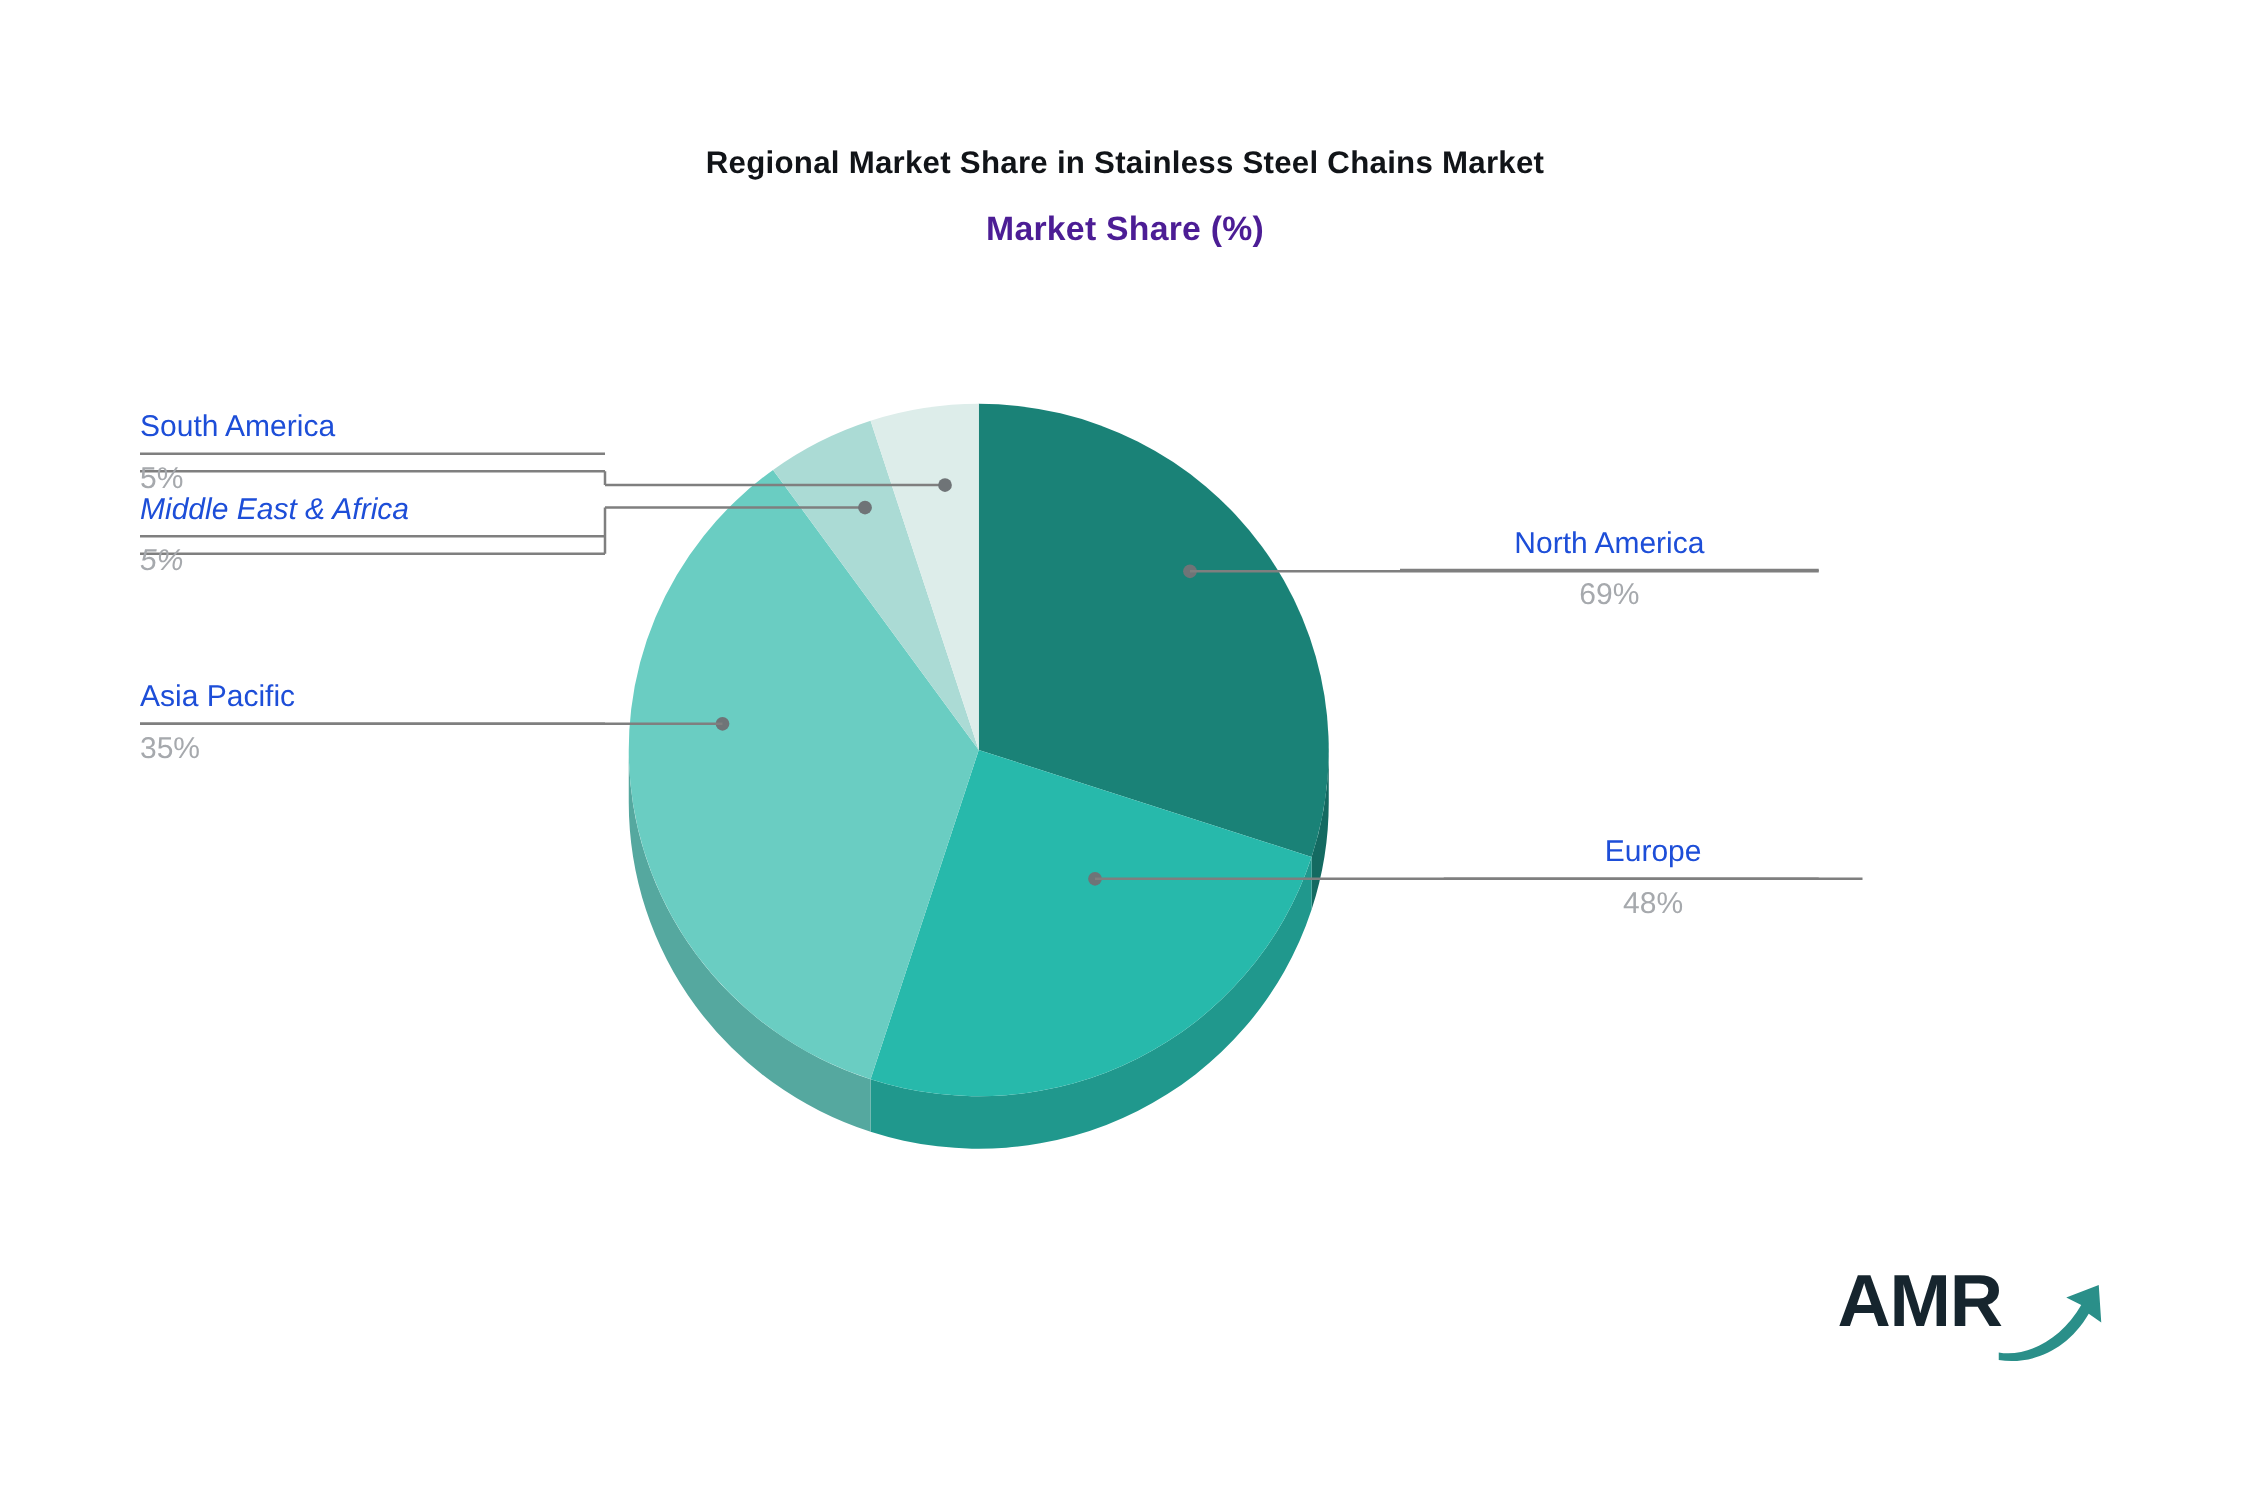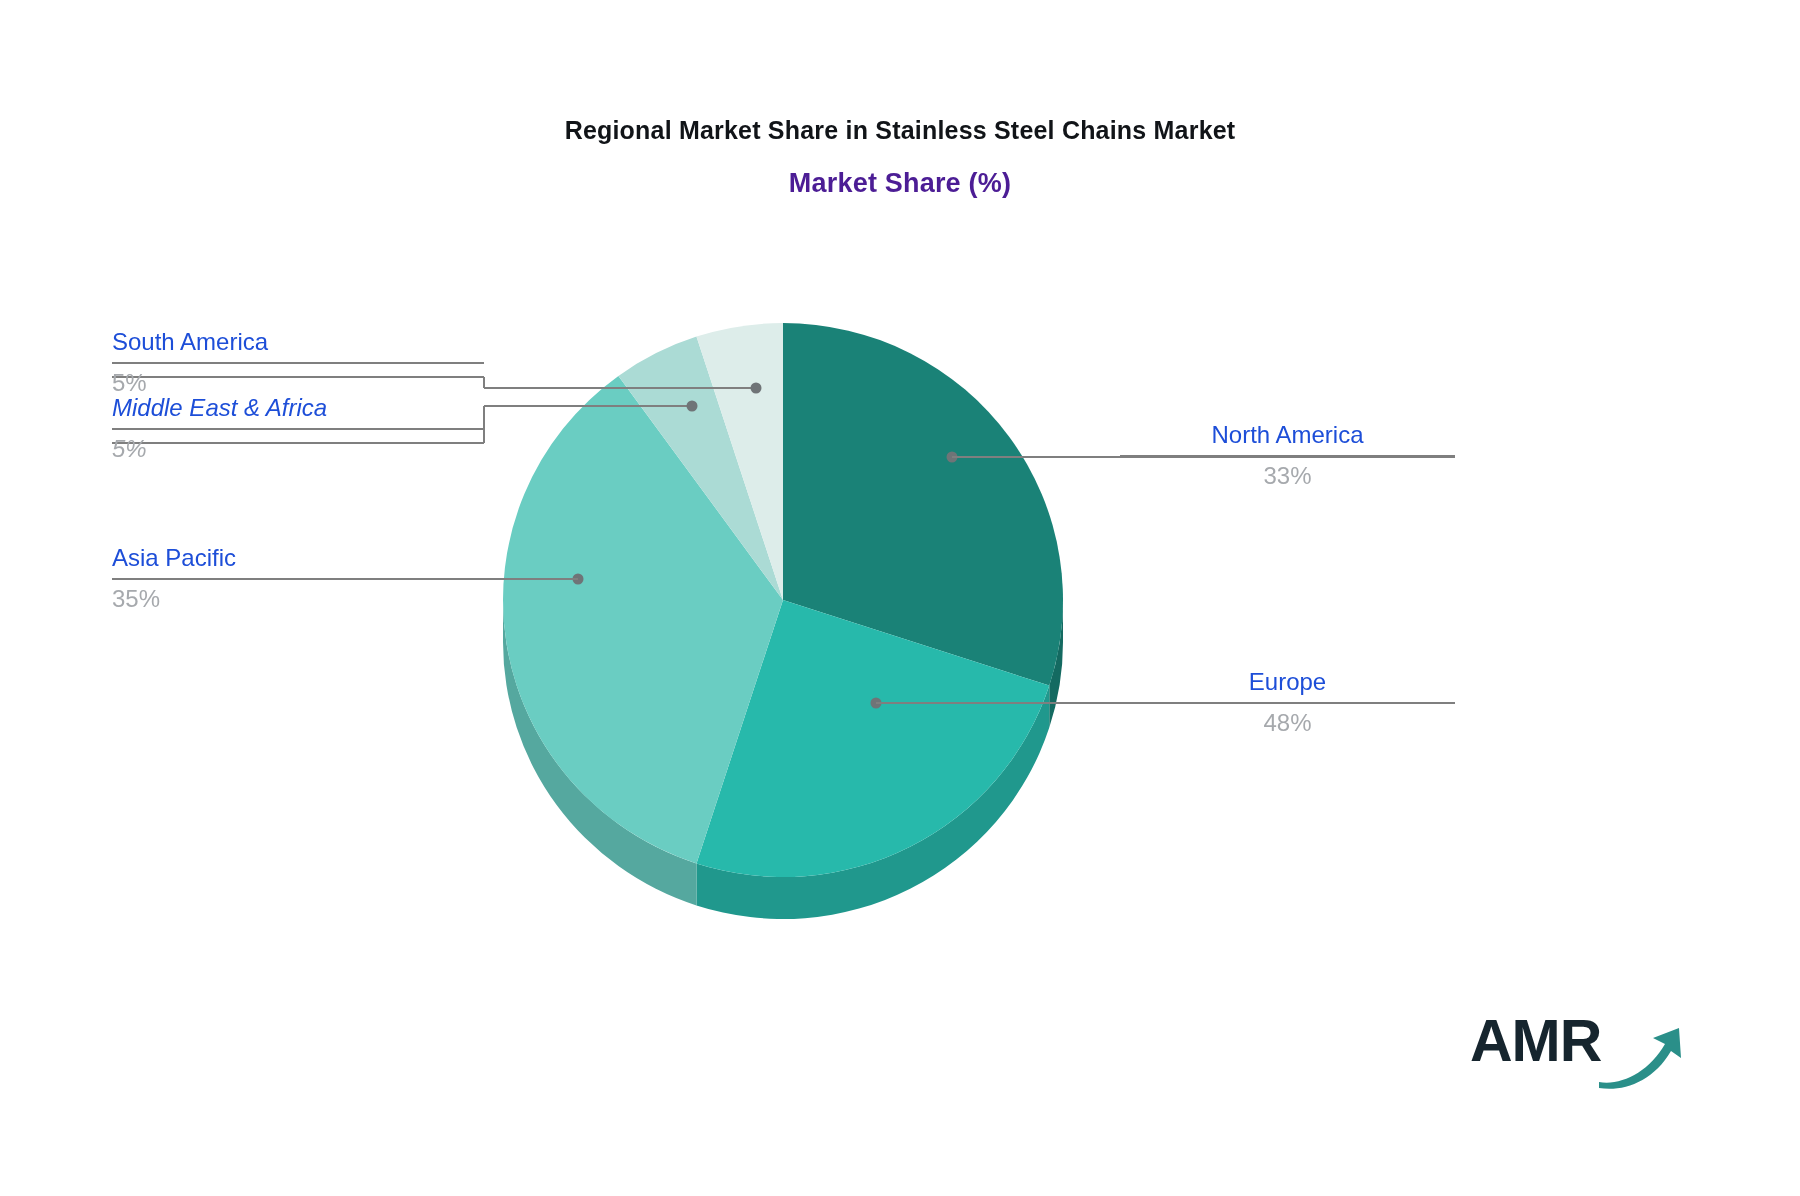--- a/index.html
+++ b/index.html
@@ -37,21 +37,21 @@
     height:0;border-top:2px solid #7f7f7f;margin:7px 0 6px 0;
   }
   .callout .pct{
     font-size:24px;color:#a6a9ad;white-space:nowrap;line-height:1.1;
   }
   .callout.right .name,.callout.right .pct{text-align:center;}
   .callout.left .name,.callout.left .pct{text-align:left;}
 
   
   #callout-north-america{left:1120px;top:422px;width:335px;}
-  #callout-europe{left:1120px;top:669px;width:335px;}
+  #callout-europe{left:1155px;top:669px;width:335px;}
   #callout-asia-pacific{left:112px;top:545px;width:372px;}
   #callout-south-america{left:112px;top:329px;width:372px;}
   #callout-middle-east-africa{left:112px;top:395px;width:372px;font-style:italic;}
 
   
   #amr-logo{
     position:absolute;left:1470px;top:1012px;
     display:flex;
   }
   #amr-logo .wordmark{
@@ -95,21 +95,21 @@
         <line x1="112" y1="443" x2="484" y2="443" stroke="#7f7f7f" stroke-width="2"></line>
         <line x1="484" y1="443" x2="484" y2="406" stroke="#7f7f7f" stroke-width="2"></line>
         <line x1="484" y1="406" x2="692" y2="406" stroke="#7f7f7f" stroke-width="2"></line>
         <circle cx="692" cy="406" r="5.5" fill="#6f7477"></circle>
       </g>
   </svg>
 
   <div class="callout right" id="callout-north-america">
     <div class="name">North America</div>
     <div class="rule"></div>
-    <div class="pct">33%</div>
+    <div class="pct">69%</div>
   </div>
 
   <div class="callout right" id="callout-europe">
     <div class="name">Europe</div>
     <div class="rule"></div>
     <div class="pct">48%</div>
   </div>
 
   <div class="callout left" id="callout-asia-pacific">
     <div class="name">Asia Pacific</div>

